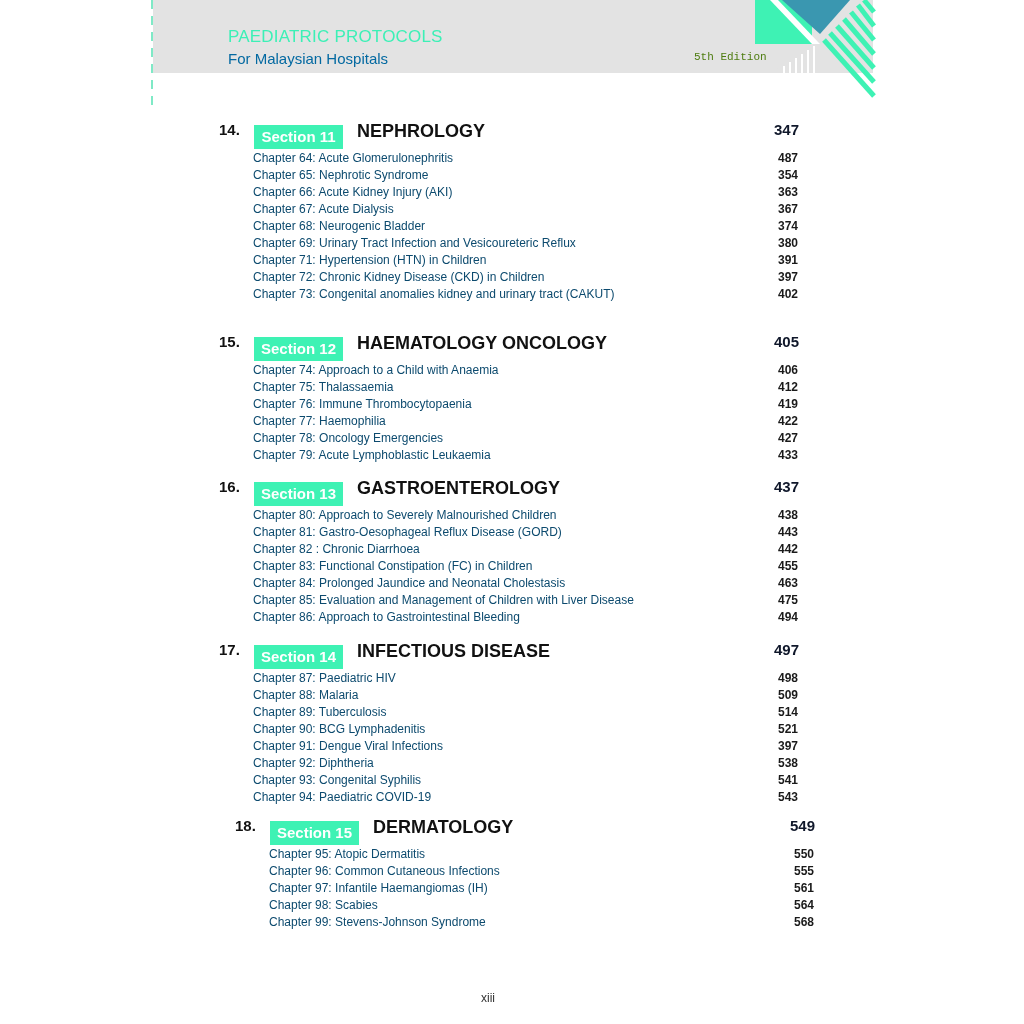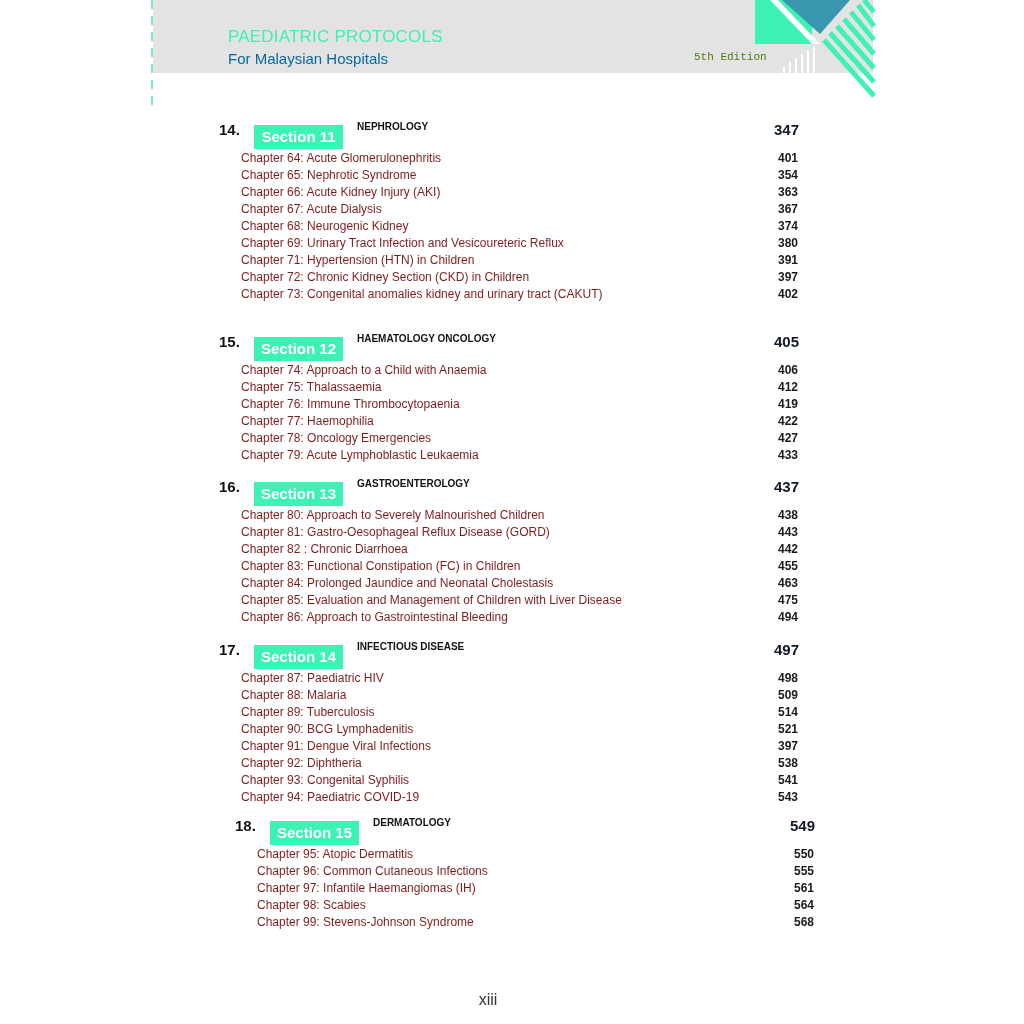--- a/index.html
+++ b/index.html
@@ -30,35 +30,35 @@
     .section { position: absolute; left: 0; width: 1008px; }
     .section-head { position: relative; height: 26px; }
     .sec-num {
       position: absolute; left: 219px; top: 3px; font-weight: bold; font-size: 15px; color: #111;
     }
     .sec-badge {
       position: absolute; left: 254px; top: 0; width: 89px; height: 24px; background: #3ef2b4;
       color: #ffffff; font-weight: bold; font-size: 15px; line-height: 24px; text-align: center; margin-top: 7px;
     }
     .sec-title {
-      position: absolute; left: 357px; top: 3px; font-weight: bold; font-size: 10px; color: #111;
+      position: absolute; left: 357px; top: 3px; font-weight: bold; font-size: 18px; color: #111;
     }
     .sec-page {
       position: absolute; left: 774px; top: 3px; font-weight: bold; font-size: 15px; color: #0f172a;
     }
     .chapters { position: relative; margin-top: 6px; }
     .chapter { position: relative; height: 17px; }
     .ch-title {
-      position: absolute; left: 241px; top: 0; font-size: 12px; line-height: 17px; color: #7f1d1d; white-space: nowrap;
+      position: absolute; left: 253px; top: 0; font-size: 12px; line-height: 17px; color: #0c4a6e; white-space: nowrap;
     }
     .ch-page {
       position: absolute; left: 778px; top: 0; font-size: 12px; font-weight: bold; line-height: 17px; color: #1a1a1a;
     }
     .page-number {
-      position: absolute; left: 0; width: 976px; top: 991px; text-align: center; font-size: 16px; color: #333;
+      position: absolute; left: 0; width: 976px; top: 991px; text-align: center; font-size: 12px; color: #333;
     }
   </style>
 </head>
 <body>
 
 <div class="page">
   <div class="left-guide"></div>
   <div class="header-bar"></div>
   <div class="header-title">PAEDIATRIC PROTOCOLS</div>
   <div class="header-subtitle">For Malaysian Hospitals</div>
@@ -98,48 +98,48 @@
     <div class="section" style="top:118px;">
       <div class="section-head">
         <span class="sec-num">14.</span>
         <span class="sec-badge">Section 11</span>
         <span class="sec-title">NEPHROLOGY</span>
         <span class="sec-page">347</span>
       </div>
       <div class="chapters">
         <div class="chapter">
             <span class="ch-title">Chapter 64: Acute Glomerulonephritis</span>
-            <span class="ch-page">401</span>
+            <span class="ch-page">487</span>
           </div>
         <div class="chapter">
             <span class="ch-title">Chapter 65: Nephrotic Syndrome</span>
             <span class="ch-page">354</span>
           </div>
         <div class="chapter">
             <span class="ch-title">Chapter 66: Acute Kidney Injury (AKI)</span>
             <span class="ch-page">363</span>
           </div>
         <div class="chapter">
             <span class="ch-title">Chapter 67: Acute Dialysis</span>
             <span class="ch-page">367</span>
           </div>
         <div class="chapter">
-            <span class="ch-title">Chapter 68: Neurogenic Kidney</span>
+            <span class="ch-title">Chapter 68: Neurogenic Bladder</span>
             <span class="ch-page">374</span>
           </div>
         <div class="chapter">
             <span class="ch-title">Chapter 69: Urinary Tract Infection and Vesicoureteric Reflux</span>
             <span class="ch-page">380</span>
           </div>
         <div class="chapter">
             <span class="ch-title">Chapter 71: Hypertension (HTN) in Children</span>
             <span class="ch-page">391</span>
           </div>
         <div class="chapter">
-            <span class="ch-title">Chapter 72: Chronic Kidney Section (CKD) in Children</span>
+            <span class="ch-title">Chapter 72: Chronic Kidney Disease (CKD) in Children</span>
             <span class="ch-page">397</span>
           </div>
         <div class="chapter">
             <span class="ch-title">Chapter 73: Congenital anomalies kidney and urinary tract (CAKUT)</span>
             <span class="ch-page">402</span>
           </div>
       </div>
     </div>
 
     <div class="section" style="top:330px;">

